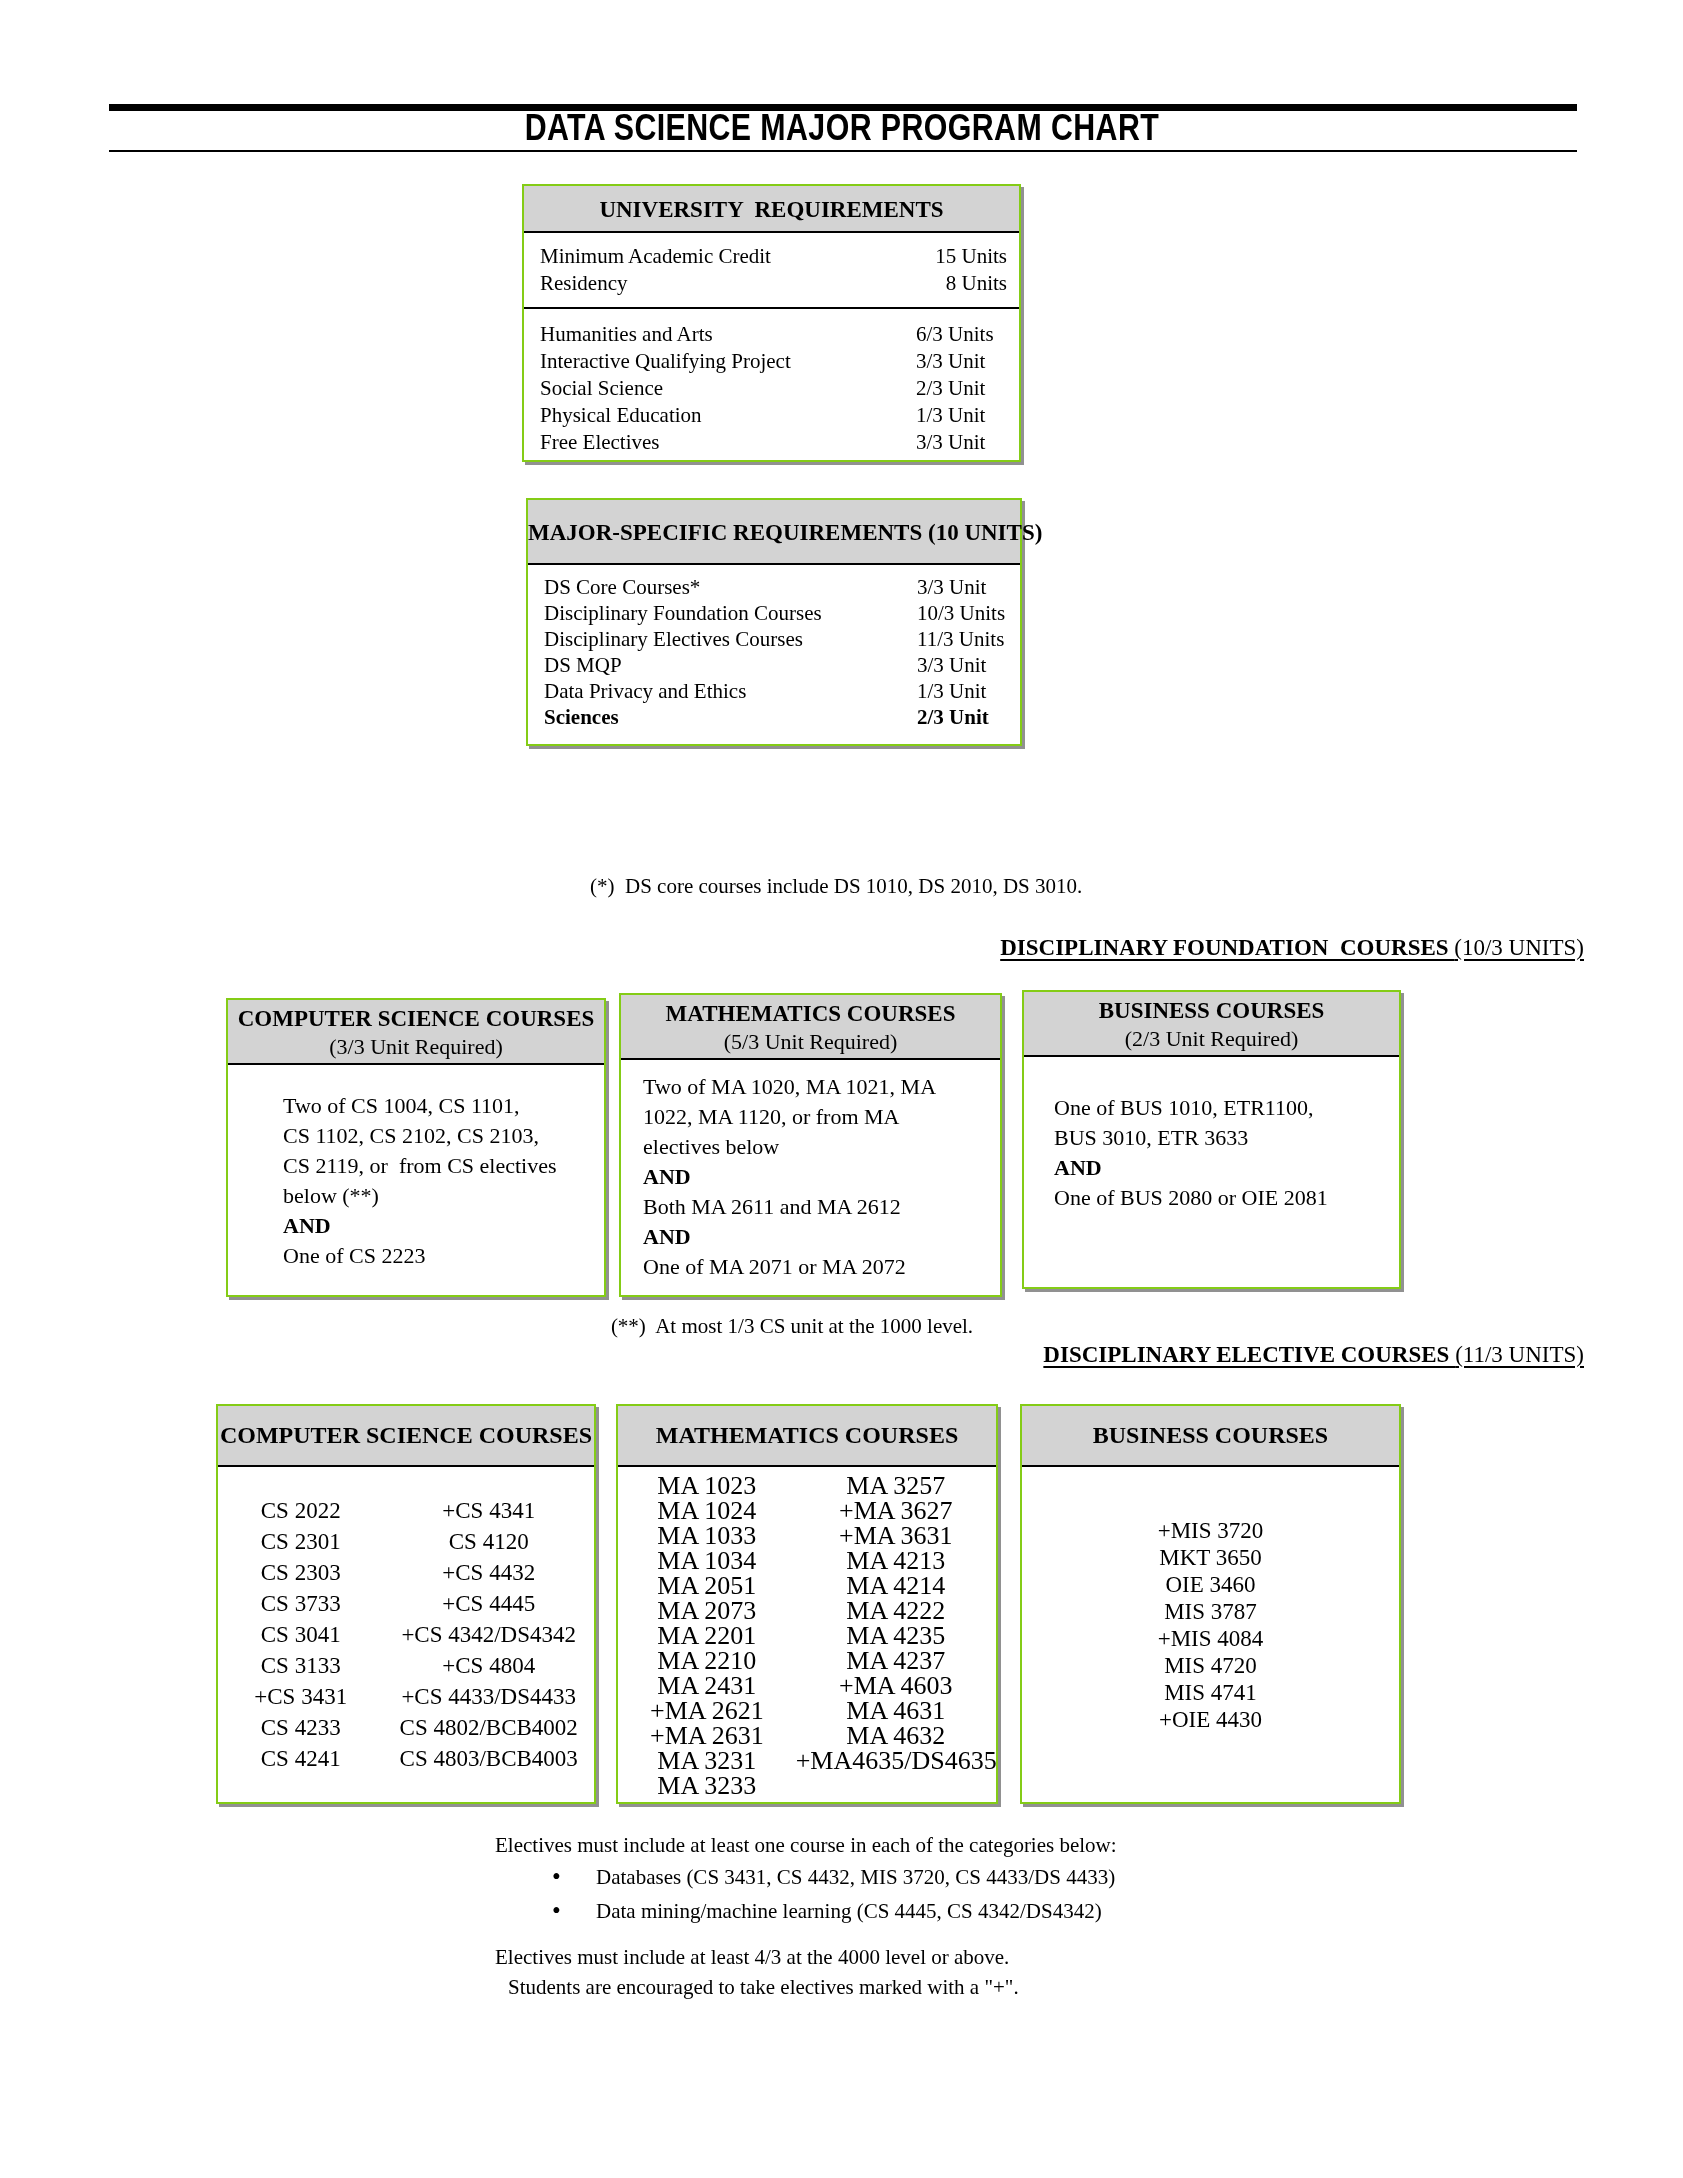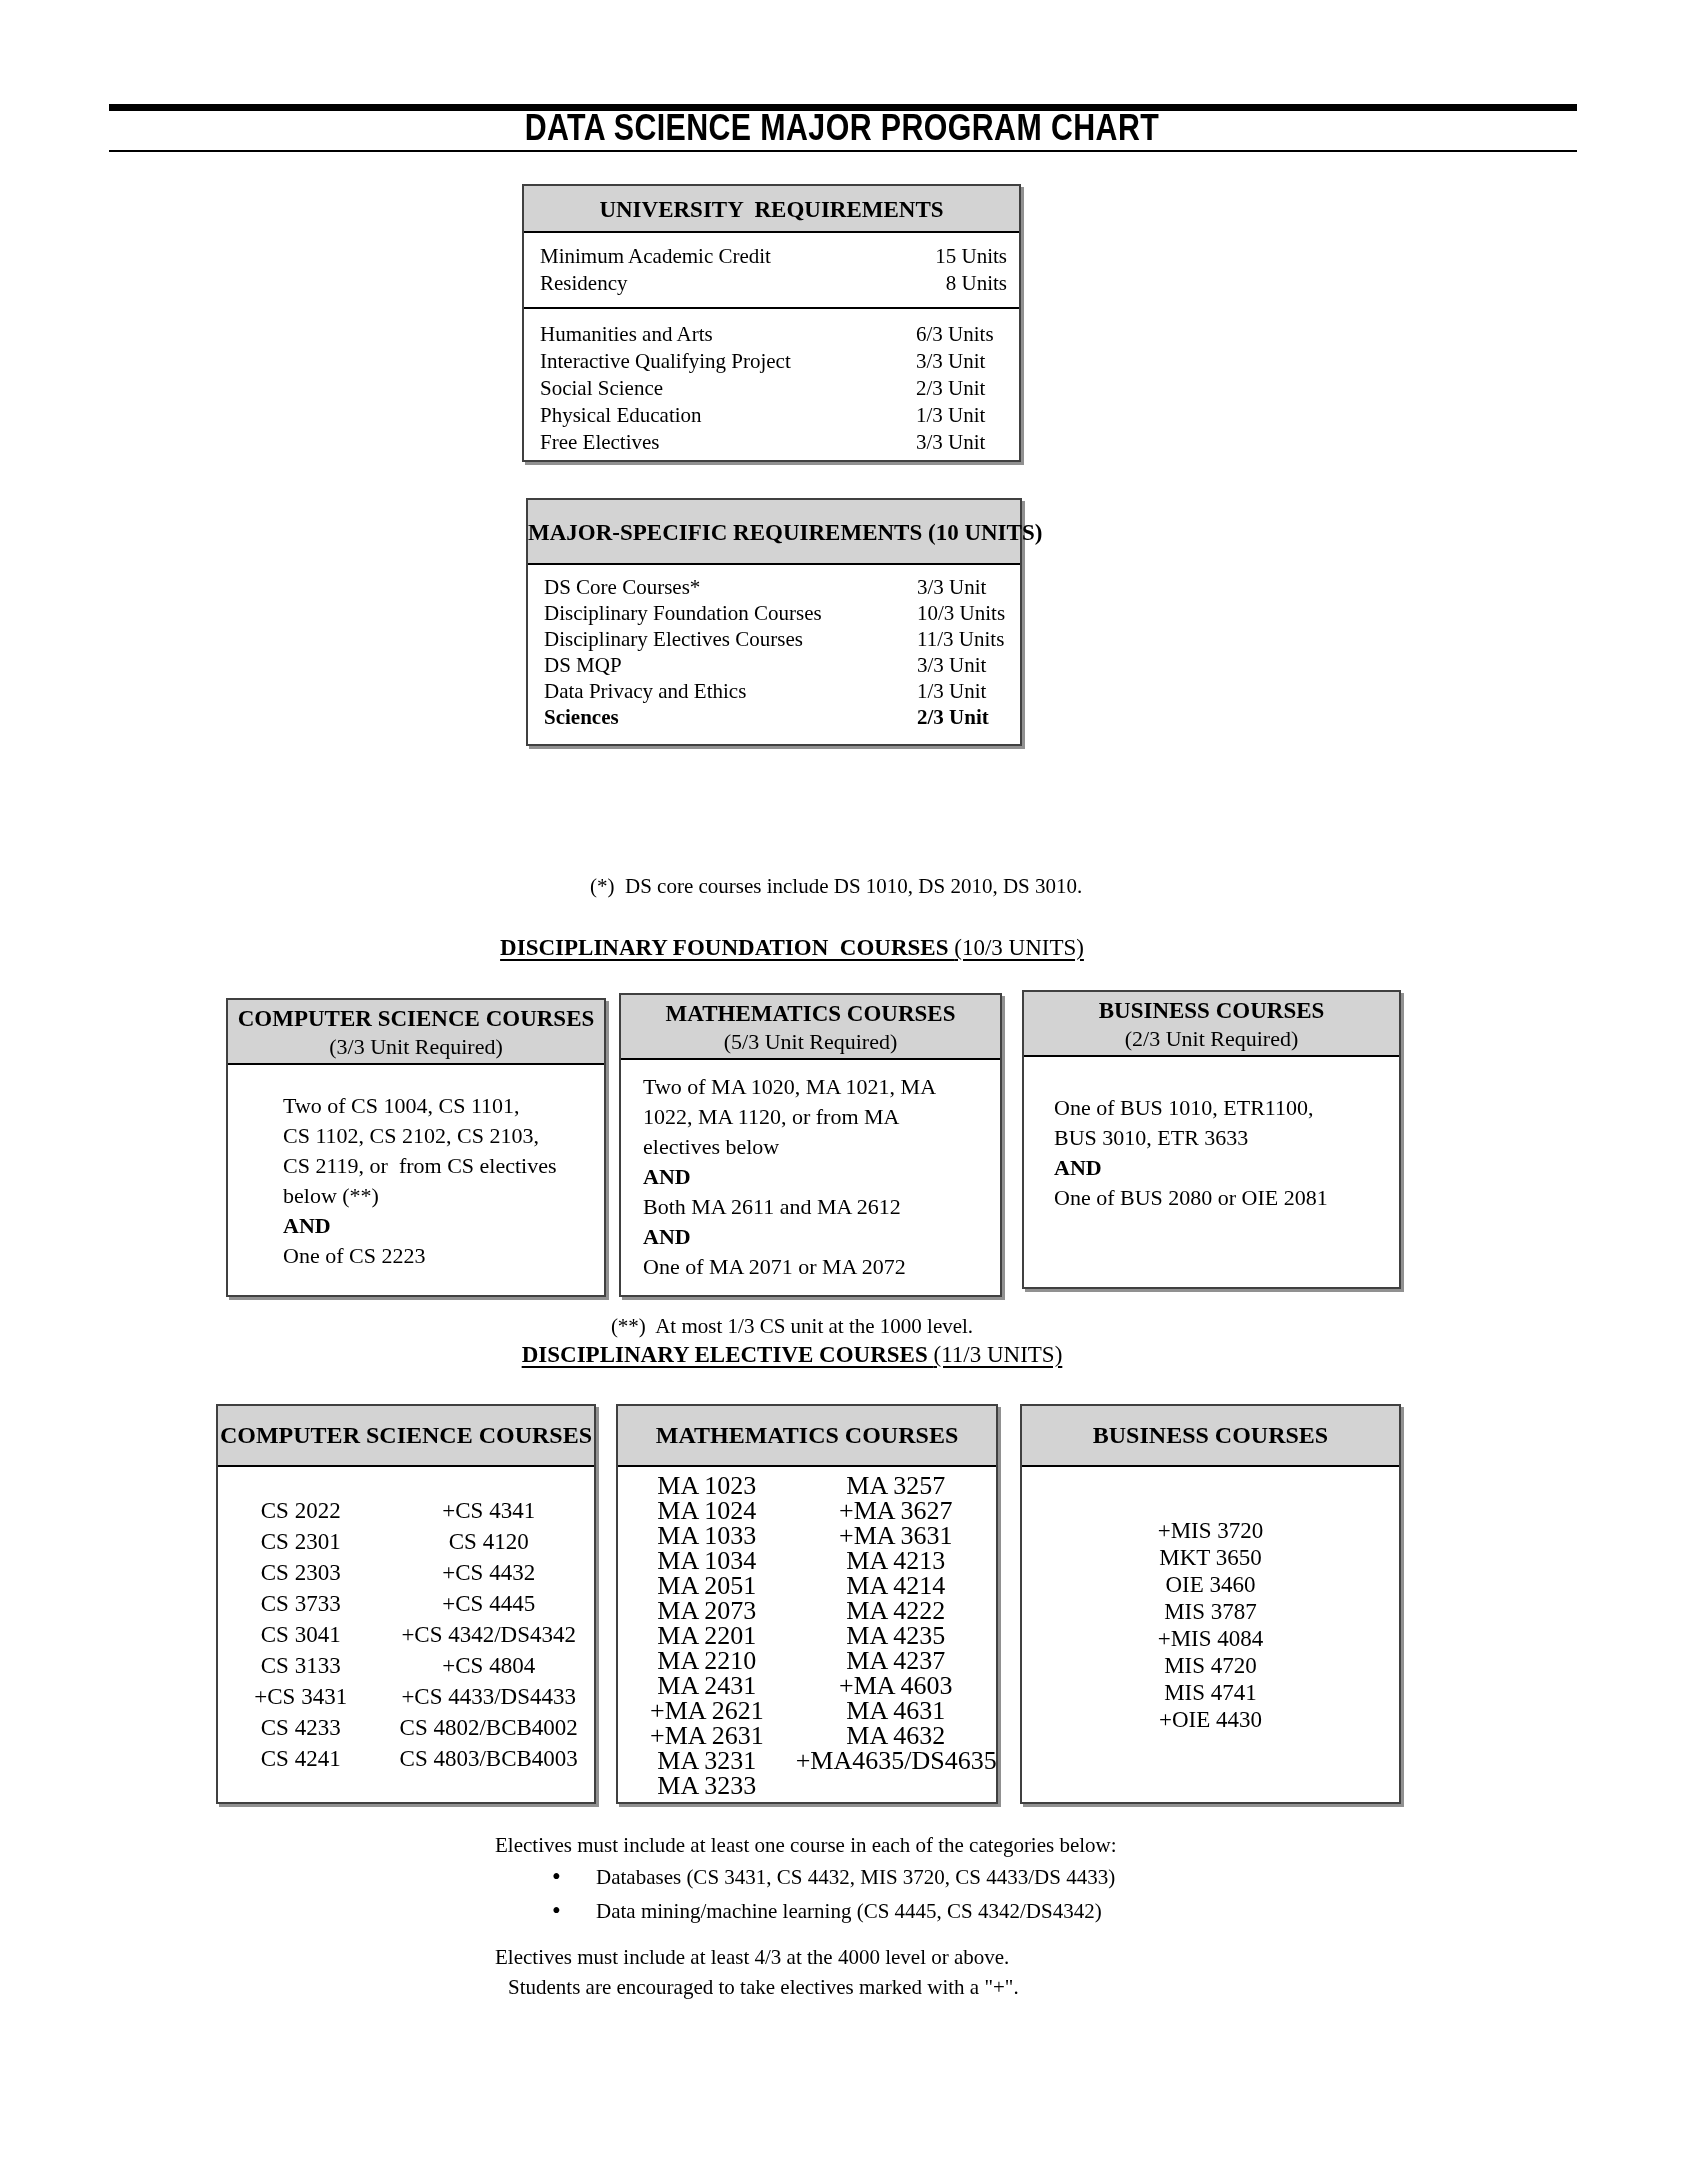--- a/index.html
+++ b/index.html
@@ -14,21 +14,21 @@
   .rule-thick{left:109px;top:104px;width:1468px;height:7px;background:#000;}
   .rule-thin{left:109px;top:150px;width:1468px;height:2px;background:#000;}
   .title-wrap{left:0;top:108px;width:1683px;text-align:center;}
   .doc-title{
     display:inline-block;font-family:"Liberation Sans", sans-serif;font-weight:bold;
     font-size:37px;line-height:40px;transform:scaleX(.82);transform-origin:center;
     white-space:pre;letter-spacing:0.5px;
   }
 
   
-  .box{position:absolute;border:2px solid #404040;background:#fff;box-shadow:3px 3px 0 #919191;box-sizing:border-box;}
+  .box{position:absolute;border:2px solid #84cc16;background:#fff;box-shadow:3px 3px 0 #919191;box-sizing:border-box;}
   .box-header{
     background:#d3d3d3;border-bottom:2px solid #000;text-align:center;
     font-weight:bold;white-space:pre;box-sizing:border-box;
   }
   .hdr-sub{font-weight:normal;}
 
   
   .req-section{box-sizing:border-box;}
   .req-row{display:flex;font-size:21px;line-height:27px;padding:0 12px 0 16px;}
   .req-row .req-label{flex:1;white-space:pre;}
@@ -45,21 +45,21 @@
   
   #major-box{left:526px;top:498px;width:496px;height:248px;}
   #major-box .box-header{height:65px;line-height:65px;font-size:23px;}
   #major-body{padding-top:9px;}
   #major-body .req-row{line-height:26px;}
 
   
   .footnote{font-size:21px;white-space:pre;}
   #fn-core{left:590px;top:874px;}
   #fn-cs{left:0;top:1314px;width:1584px;text-align:center;}
-  .sec-heading{left:0;width:1584px;text-align:center;font-size:23px;}
+  .sec-heading{left:0;width:1584px;text-align:right;font-size:23px;}
   .sec-heading .hd{text-decoration:underline;text-underline-offset:4px;white-space:pre;}
   .sec-heading .hd .main{font-weight:bold;}
   #foundation-heading{top:935px;}
   #elective-heading{top:1342px;}
 
   
   .fnd-header{height:65px;display:flex;flex-direction:column;justify-content:center;}
   .fnd-header .hdr-title{font-size:23px;line-height:29px;}
   .fnd-header .hdr-sub{font-size:22px;line-height:27px;}
   .f-body{box-sizing:border-box;}

